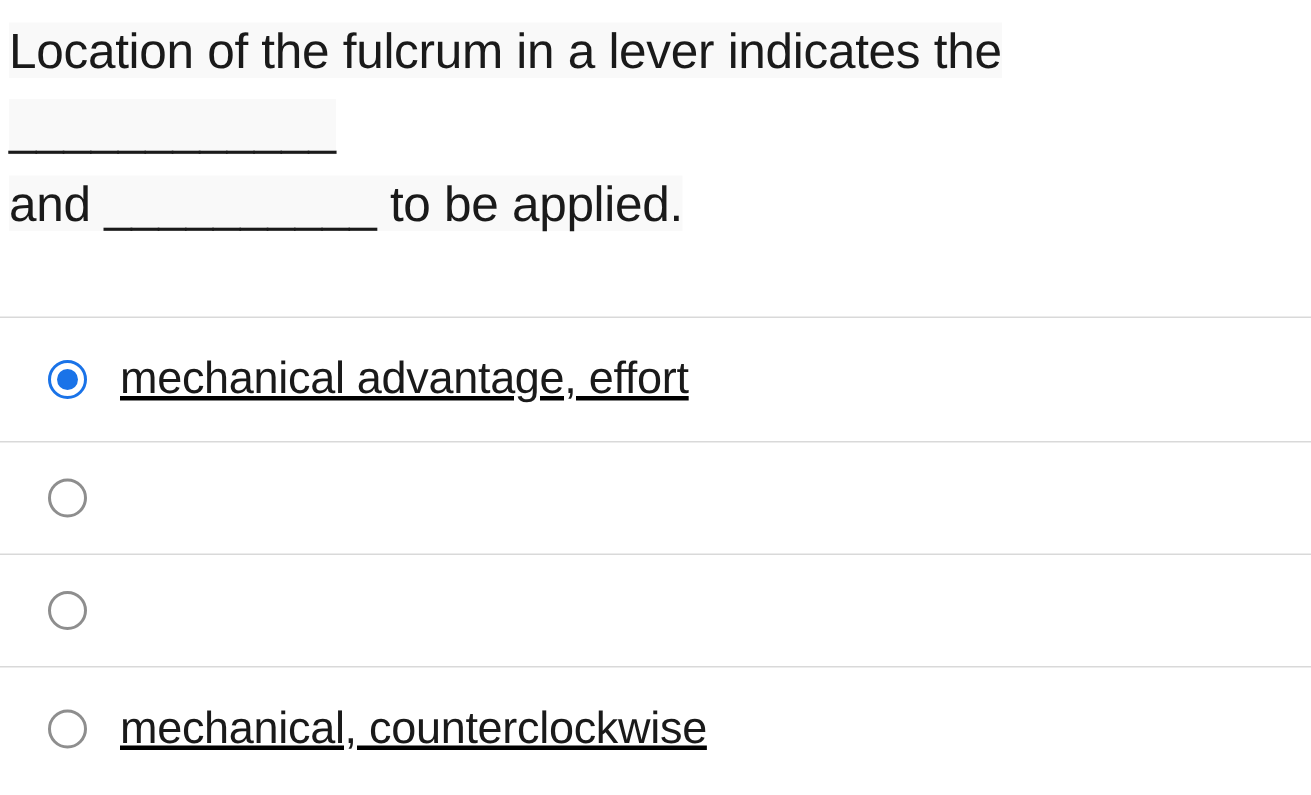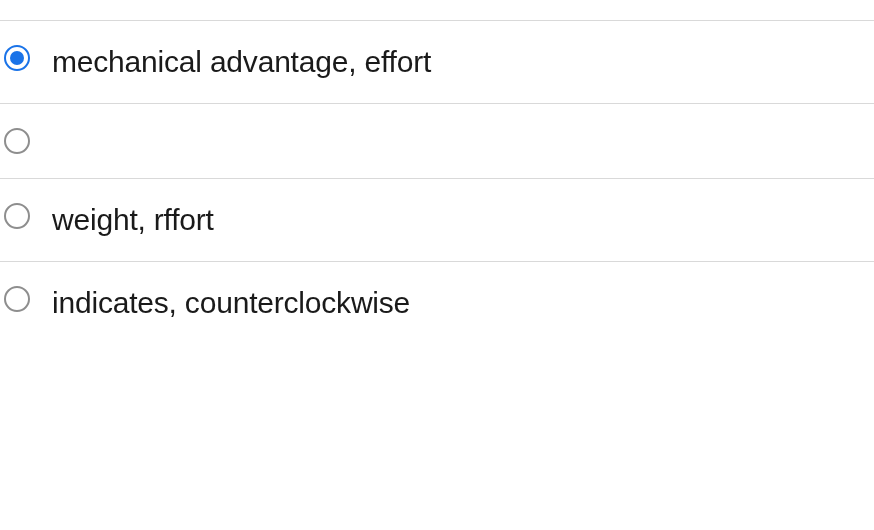--- a/index.html
+++ b/index.html
@@ -25,24 +25,25 @@
       letter-spacing: -0.2px;
     }
     .question-text span {
       background: #f9f9f9;
     }
     .options {
       margin-top: 20px;
     }
     .option-row {
       display: flex;
-      align-items: flex-start;
+      align-items: center;
       border-top: 1px solid #d9d9d9;
-      padding: 24px 4px;
+      padding: 24px 32px;
       cursor: pointer;
+      text-decoration: underline;
     }
     .radio {
       width: 26px;
       height: 26px;
       border-radius: 50%;
       border: 2px solid #8e8e8e;
       display: inline-flex;
       align-items: center;
       justify-content: center;
       flex-shrink: 0;
@@ -65,44 +66,47 @@
     .option-label {
       font-size: 30px;
       color: #1a1a1a;
       letter-spacing: -0.2px;
     }
   </style>
 </head>
 <body>
 
 <div class="question-block">
+  <div class="question-text">
+    <span>Location of the fulcrum in a lever indicates the ____________</span><br>
+    <span>and __________ to be applied.</span>
+  </div>
 
   <div class="options">
 
     <div class="option-row">
       <span class="radio selected">
         <span class="radio-inner"></span>
       </span>
       <span class="option-label">mechanical advantage, effort</span>
     </div>
 
     <div class="option-row">
       <span class="radio">
         
       </span>
     </div>
 
     <div class="option-row">
       <span class="radio">
         
       </span>
-      <span class="option-label">weight, rffort</span>
     </div>
 
     <div class="option-row">
       <span class="radio">
         
       </span>
-      <span class="option-label">indicates, counterclockwise</span>
+      <span class="option-label">mechanical, counterclockwise</span>
     </div>
 
   </div>
 </div>
 
 </body></html>

